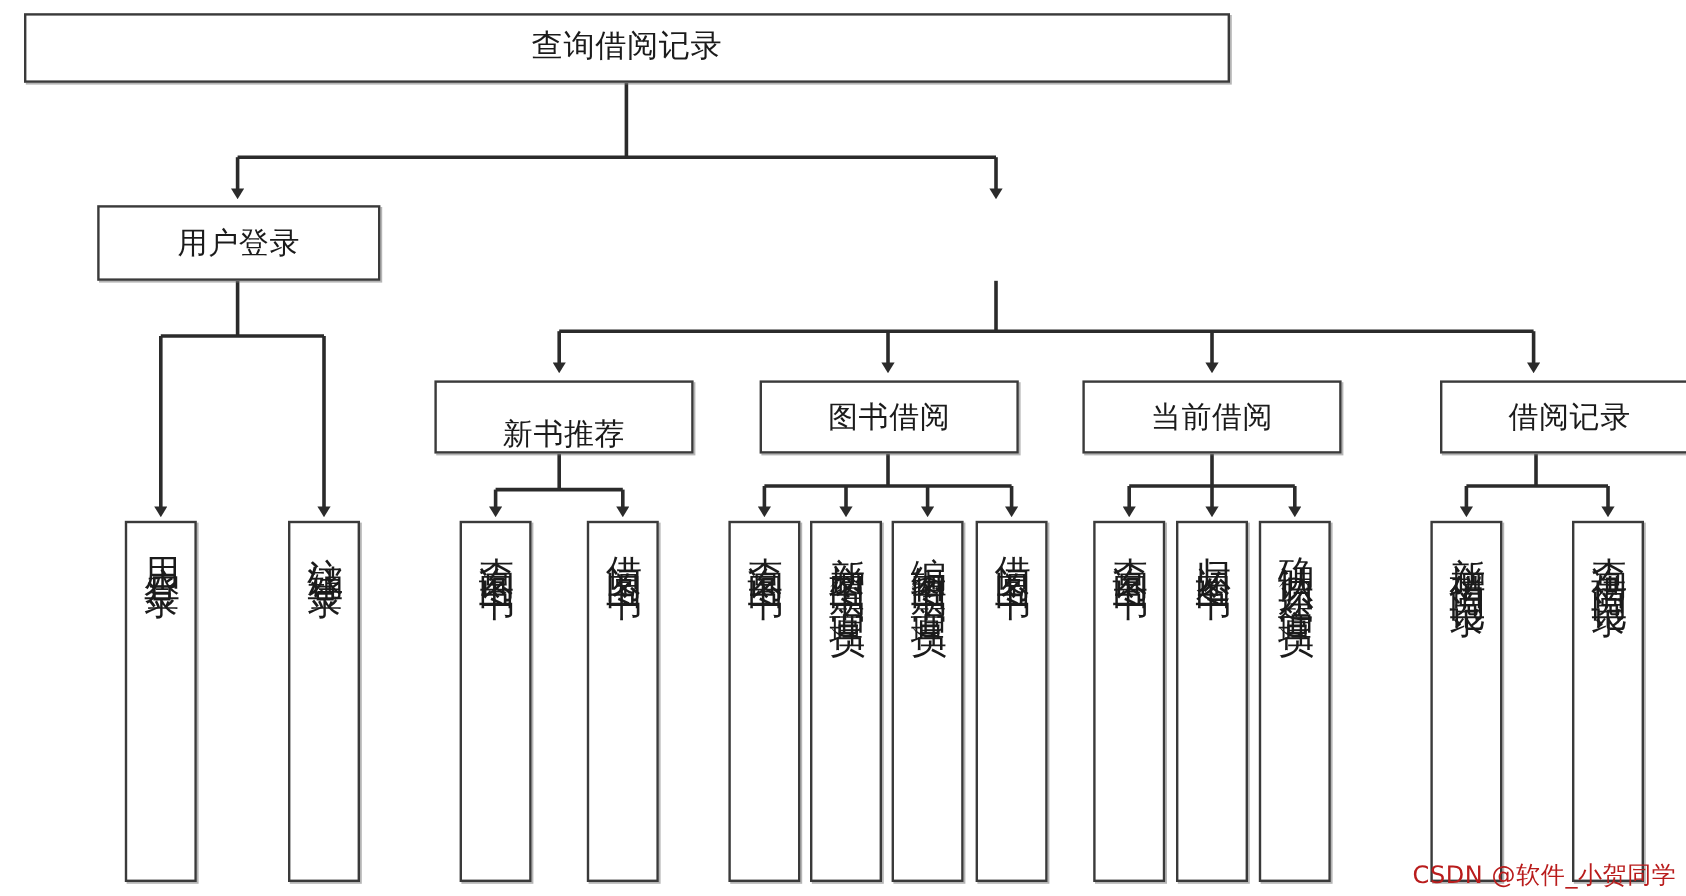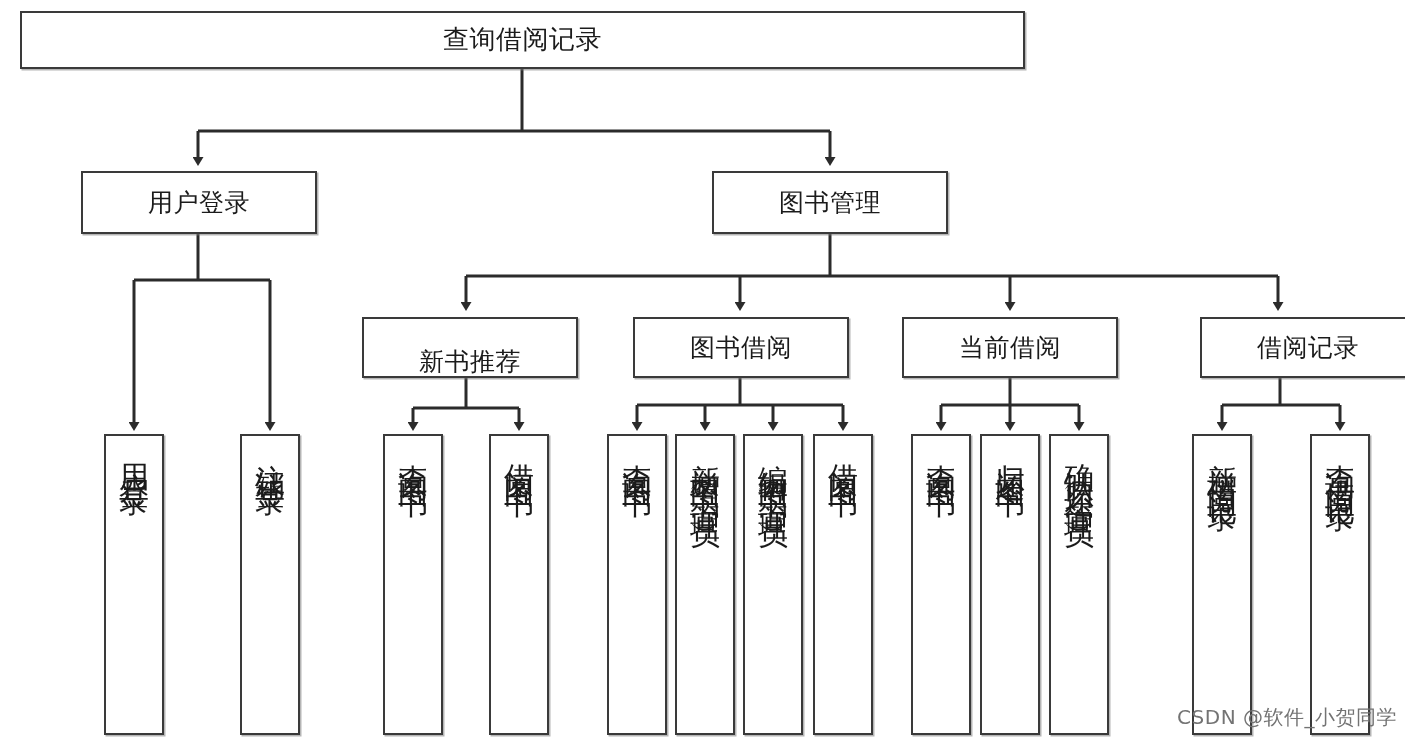--- a/index.html
+++ b/index.html
@@ -57,23 +57,23 @@
     writing-mode: vertical-rl;
     text-orientation: upright;
     font-size: 30px;
     letter-spacing: 8px;
     line-height: 1;
     padding-top: 4px;
   }
   #watermark {
     position: absolute;
     right: 8px;
-    bottom: 16px;
+    bottom: 4px;
     font-size: 20px;
-    color: #737373;
+    color: #b91c1c;
     letter-spacing: 0.5px;
     z-index: 5;
     white-space: nowrap;
   }
 </style>
 </head>
 <body>
 
 <div id="canvas">
 
@@ -127,23 +127,20 @@
     </g>
   </svg>
 
   <div class="node horiz root" style="left:20px; top:11px; width:1005px; height:58px;">
     <span class="label">查询借阅记录</span>
   </div>
 
   <div class="node horiz" style="left:81px; top:171px; width:236px; height:63px;">
     <span class="label">用户登录</span>
   </div>
-  <div class="node horiz" style="left:712px; top:171px; width:236px; height:63px;">
-    <span class="label">图书管理</span>
-  </div>
 
   <div class="node horiz" style="left:362px; top:317px; width:216px; height:61px;align-items:flex-end;">
     <span class="label">新书推荐</span>
   </div>
   <div class="node horiz" style="left:902px; top:317px; width:216px; height:61px;">
     <span class="label">当前借阅</span>
   </div>
   <div class="node horiz" style="left:633px; top:317px; width:216px; height:61px;">
     <span class="label">图书借阅</span>
   </div>

